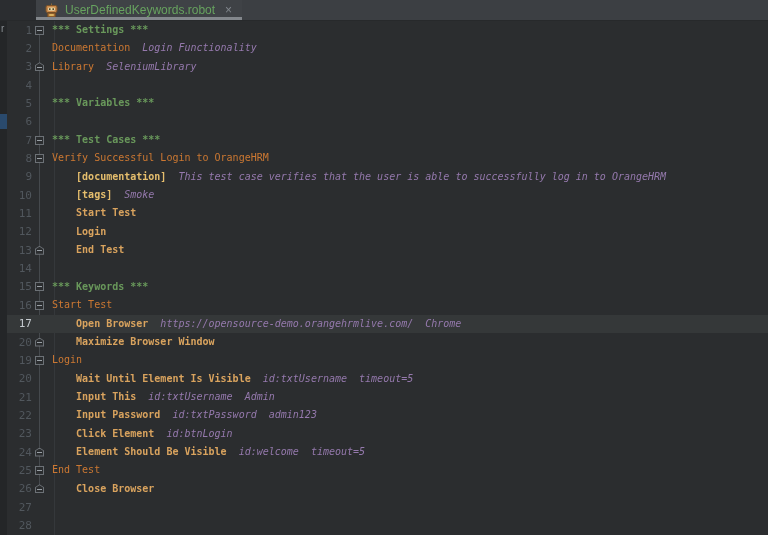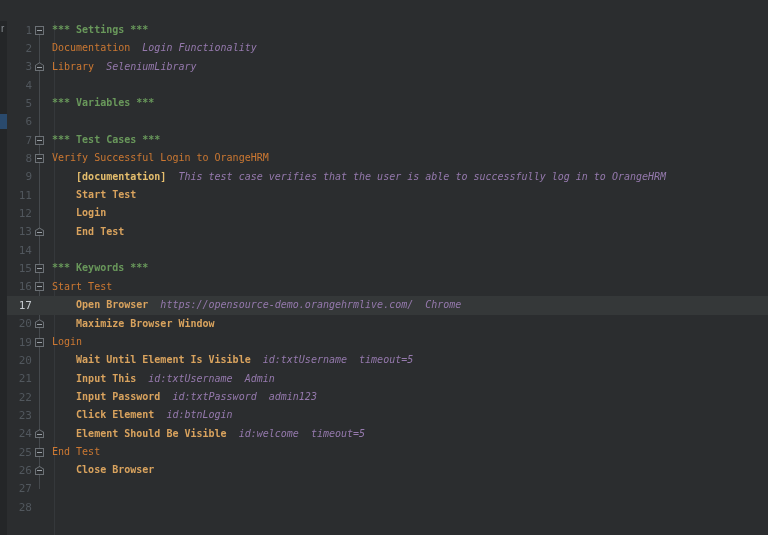--- a/index.html
+++ b/index.html
@@ -90,20 +90,39 @@
   .t-kw  {color:var(--c_keyword,#CC7832);font-weight:normal;}
   .t-call{color:var(--c_call,#D9A35E);font-weight:bold;}
   .t-meta{color:var(--c_meta,#E5BE6D);font-weight:bold;text-align:center;}
   .t-arg {color:var(--c_arg,#9579AD);font-style:italic;}
 </style>
 </head>
 <body>
 
 <div id="app">
 
+  <div class="tabbar">
+    <div class="tabbar-left-gap"></div>
+    <div class="tab">
+      <span class="robot-icon">
+        <svg width="15" height="15" viewBox="0 0 15 15">
+          <line x1="7.5" y1="0.5" x2="7.5" y2="2.5" stroke="#8A6A3B" stroke-width="1"></line>
+          <rect x="2" y="2.5" width="11" height="7" rx="1.5" fill="#C8884B" stroke="#7A5227" stroke-width="1"></rect>
+          <rect x="4" y="4.5" width="7" height="3.2" rx="1" fill="#E8D9A8"></rect>
+          <circle cx="5.8" cy="6.1" r="0.9" fill="#3A2D17"></circle>
+          <circle cx="9.2" cy="6.1" r="0.9" fill="#3A2D17"></circle>
+          <rect x="3.4" y="10" width="8.2" height="4" rx="1" fill="#A06A33" stroke="#6B4721" stroke-width="0.8"></rect>
+          <rect x="5.2" y="11" width="4.6" height="2" rx="0.5" fill="#D9B15E"></rect>
+        </svg>
+      </span>
+      <span class="tab-title">UserDefinedKeywords.robot</span>
+      <span class="tab-close">×</span>
+      <span class="underline"></span>
+    </div>
+  </div>
 
   <div class="left-strip">
     <span class="strip-text">r</span>
     <div class="strip-selection"></div>
   </div>
 
   <div class="editor">
     <div class="fold-connector"></div>
     <div class="gutter-border"></div>
     <div id="code-area">
@@ -154,20 +173,25 @@
             <span class="fold start"></span>
           </span>
     <span class="code"><span class="t-kw">Verify Successful Login to OrangeHRM</span></span>
   </div>
         <div class="line">
     <span class="ln">9</span>
     <span class="foldcol"></span>
     <span class="code"><span class="t-meta">    [documentation]</span><span class="t-arg">  This test case verifies that the user is able to successfully log in to OrangeHRM</span></span>
   </div>
         <div class="line">
+    <span class="ln">10</span>
+    <span class="foldcol"></span>
+    <span class="code"><span class="t-meta">    [tags]</span><span class="t-arg">  Smoke</span></span>
+  </div>
+        <div class="line">
     <span class="ln">11</span>
     <span class="foldcol"></span>
     <span class="code"><span class="t-call">    Start Test</span></span>
   </div>
         <div class="line">
     <span class="ln">12</span>
     <span class="foldcol"></span>
     <span class="code"><span class="t-call">    Login</span></span>
   </div>
         <div class="line">

